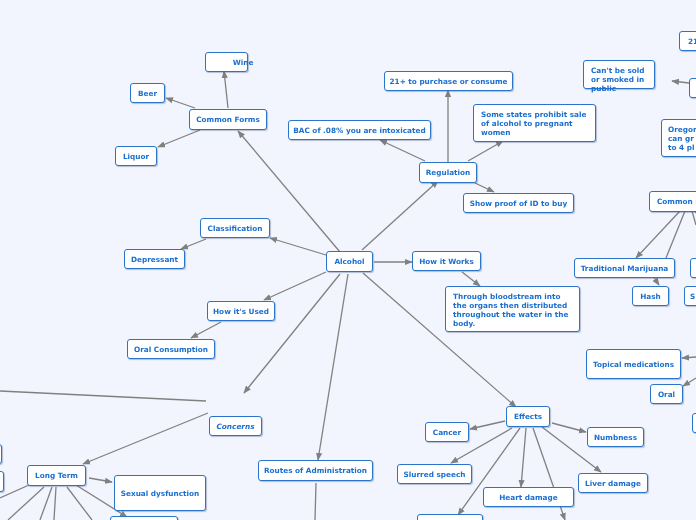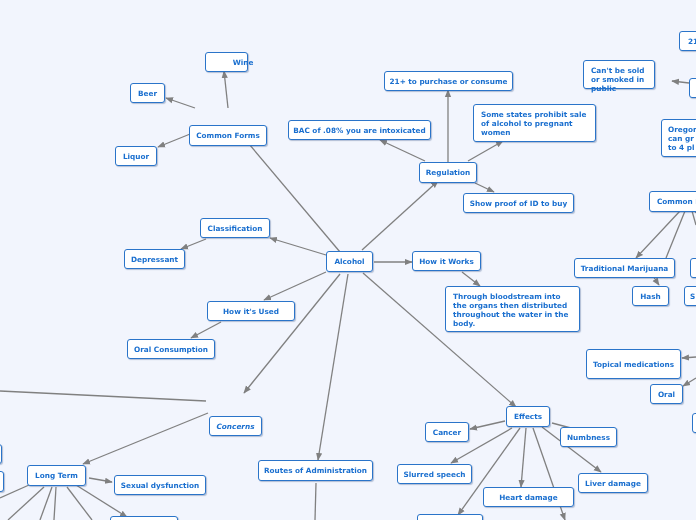--- a/index.html
+++ b/index.html
@@ -95,54 +95,54 @@
       <line x1="692" y1="211" x2="696" y2="225"></line>
       <line x1="695" y1="211" x2="696" y2="213"></line>
       <line x1="653" y1="276" x2="659" y2="285" marker-end="url(#arr)"></line>
       <line x1="696" y1="357" x2="682" y2="358" marker-end="url(#arr)"></line>
       <line x1="696" y1="378" x2="683" y2="386" marker-end="url(#arr)"></line>
     </g>
   </svg>
 
   <div class="node" style="left:326px;top:251px;width:47px;height:21px;">Alcohol</div>
 
-  <div class="node" style="left:189px;top:125px;width:78px;height:21px;">Common Forms</div>
+  <div class="node" style="left:189px;top:109px;width:78px;height:21px;">Common Forms</div>
   <div class="node" style="left:205px;top:52px;width:36px;height:20px;padding-left:37px;">Wine</div>
   <div class="node" style="left:130px;top:83px;width:35px;height:20px;">Beer</div>
   <div class="node" style="left:115px;top:146px;width:42px;height:20px;">Liquor</div>
 
   <div class="node" style="left:419px;top:162px;width:58px;height:21px;">Regulation</div>
   <div class="node" style="left:384px;top:71px;width:129px;height:20px;">21+ to purchase or consume</div>
   <div class="node" style="left:288px;top:120px;width:143px;height:20px;">BAC of .08% you are intoxicated</div>
   <div class="node" style="left:463px;top:193px;width:111px;height:20px;">Show proof of ID to buy</div>
   <div class="node multi" style="left:473px;top:104px;width:123px;height:38px;padding:5px 7px;">Some states prohibit sale of alcohol to pregnant women</div>
 
   <div class="node" style="left:200px;top:218px;width:70px;height:20px;">Classification</div>
   <div class="node" style="left:124px;top:249px;width:61px;height:20px;">Depressant</div>
 
-  <div class="node" style="left:207px;top:301px;width:88px;height:20px;">How it's Used</div>
+  <div class="node" style="left:207px;top:301px;width:68px;height:20px;">How it's Used</div>
   <div class="node" style="left:127px;top:339px;width:88px;height:20px;">Oral Consumption</div>
 
   <div class="node" style="left:412px;top:251px;width:69px;height:20px;">How it Works</div>
   <div class="node multi" style="left:445px;top:286px;width:135px;height:46px;padding:5px 7px;">Through bloodstream into the organs then distributed throughout the water in the body.</div>
 
   <div class="node" style="left:209px;top:416px;width:53px;height:20px;font-style:italic;">Concerns</div>
   <div class="node" style="left:27px;top:465px;width:59px;height:21px;">Long Term</div>
-  <div class="node" style="left:114px;top:475px;width:92px;height:20px;">Sexual dysfunction</div>
+  <div class="node" style="left:114px;top:475px;width:92px;height:36px;">Sexual dysfunction</div>
   <div class="node" style="left:-8px;top:444px;width:9px;height:20px;"></div>
   <div class="node" style="left:-8px;top:471px;width:12px;height:21px;"></div>
   <div class="node" style="left:110px;top:516px;width:68px;height:20px;"></div>
 
   <div class="node" style="left:258px;top:460px;width:115px;height:21px;">Routes of Administration</div>
 
   <div class="node" style="left:506px;top:406px;width:44px;height:21px;">Effects</div>
   <div class="node" style="left:425px;top:422px;width:44px;height:20px;">Cancer</div>
   <div class="node" style="left:397px;top:464px;width:75px;height:20px;">Slurred speech</div>
   <div class="node" style="left:483px;top:487px;width:91px;height:20px;">Heart damage</div>
-  <div class="node" style="left:560px;top:427px;width:57px;height:20px;">Numbness</div>
+  <div class="node" style="left:587px;top:427px;width:57px;height:20px;">Numbness</div>
   <div class="node" style="left:578px;top:473px;width:70px;height:20px;">Liver damage</div>
   <div class="node" style="left:417px;top:514px;width:66px;height:20px;"></div>
 
   <div class="node" style="left:679px;top:31px;width:30px;height:20px;justify-content:flex-start;padding-left:8px;">21</div>
   <div class="node multi" style="left:583px;top:60px;width:72px;height:29px;padding:5px 7px;">Can't be sold or smoked in public</div>
   <div class="node" style="left:689px;top:78px;width:20px;height:20px;"></div>
   <div class="node multi" style="left:661px;top:119px;width:50px;height:38px;padding:5px 6px;width:44px;overflow:hidden;">Oregon can gr to 4 pl</div>
   <div class="node" style="left:649px;top:191px;width:55px;height:21px;justify-content:flex-start;padding-left:7px;">Common I</div>
   <div class="node" style="left:574px;top:258px;width:101px;height:20px;">Traditional Marijuana</div>
   <div class="node" style="left:632px;top:286px;width:37px;height:20px;">Hash</div>

